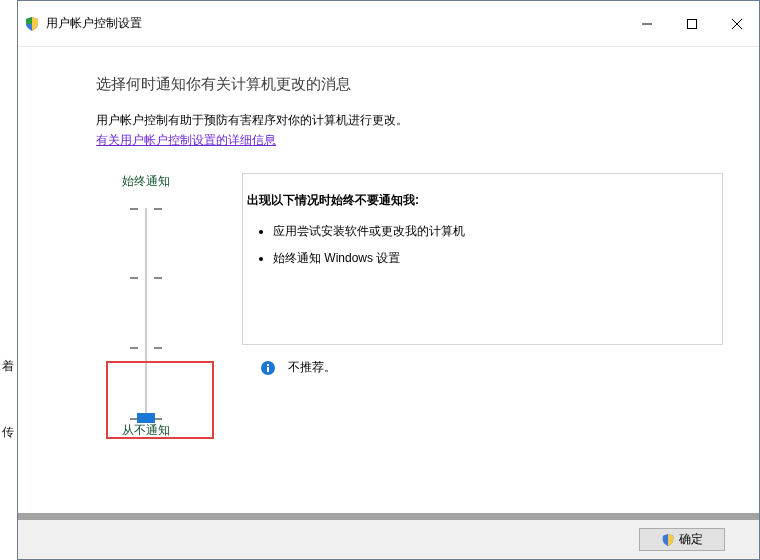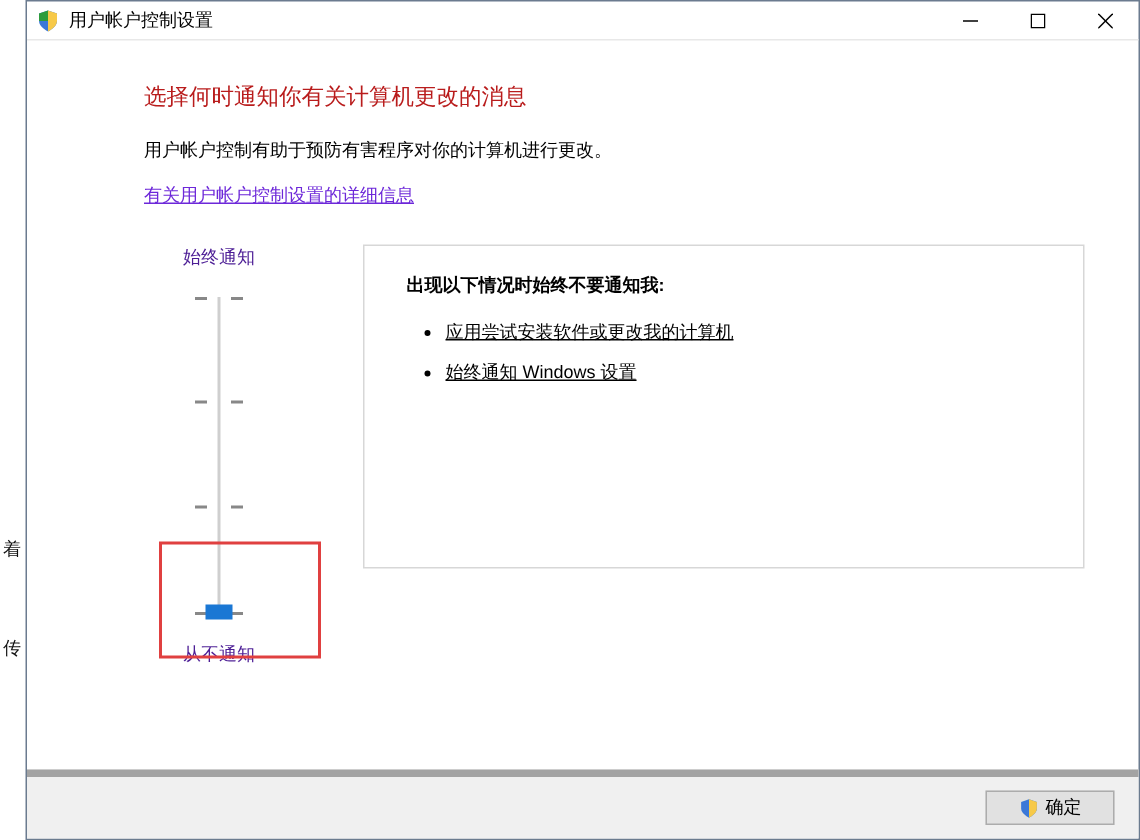--- a/index.html
+++ b/index.html
@@ -1,47 +1,47 @@
 <!DOCTYPE html>
 <html><head>
   <meta charset="utf-8">
   <style>
     * { box-sizing: border-box; margin: 0; padding: 0; }
     body { width: 760px; height: 560px; font-family: "Microsoft YaHei", "Segoe UI", sans-serif; font-size: 12px; background: #fff; position: relative; overflow: hidden; }
     .window { position: absolute; left: 17px; top: 0; width: 743px; height: 560px; border: 1px solid #6b7b8f; background: #fff; }
-    .titlebar { height: 26px; display: flex; align-items: center; padding-left: 6px; border-bottom: 1px solid #e8e8e8; }
+    .titlebar { height: 46px; display: flex; align-items: center; padding-left: 6px; border-bottom: 1px solid #e8e8e8; }
     .titlebar .shield { width: 16px; height: 16px; margin-right: 6px; }
     .titlebar .title { font-size: 12px; color: #000; }
     .win-controls { margin-left: auto; display: flex; height: 100%; }
     .win-btn { width: 45px; display: flex; align-items: center; justify-content: center; color: #333; font-size: 13px; }
     .win-btn svg { width: 10px; height: 10px; }
     .content { padding: 28px 36px 0 78px; }
-    .heading { color: #b91c1c; font-size: 15px; font-weight: normal; margin-bottom: 18px; }
-    .desc-line { color: #000; font-size: 12px; margin-bottom: 13px; }
+    .heading { color: #404040; font-size: 15px; font-weight: normal; margin-bottom: 18px; }
+    .desc-line { color: #000; font-size: 12px; margin-bottom: 3px; }
     .link { color: #6d28d9; text-decoration: underline; font-size: 12px; cursor: pointer; display: inline-block; }
     .body-row { display: flex; margin-top: 24px; }
     .slider-col { width: 100px; text-align: center; }
-    .slider-top-label, .slider-bot-label { font-size: 12px; color: #4c1d95; }
+    .slider-top-label, .slider-bot-label { font-size: 12px; color: #14532d; }
     .slider-top-label { margin-bottom: 18px; }
-    .slider-bot-label { margin-top: 20px; }
+    .slider-bot-label { margin-top: 4px; }
     .slider-track-wrap { position: relative; height: 210px; width: 100%; margin-top: 4px; }
     .slider-track-wrap .track { position: absolute; left: 50%; top: 0; width: 2px; height: 100%; background: #cfcfcf; transform: translateX(-50%); }
     .tick { position: absolute; left: 50%; width: 32px; display: flex; justify-content: space-between; transform: translateX(-50%); }
     .tick span { width: 8px; height: 2px; background: #888; }
     .thumb { position: absolute; left: 50%; width: 18px; height: 10px; background: #1a77d4; transform: translateX(-50%); cursor: pointer; }
     .red-box { position: absolute; border: 2px solid #e04040; pointer-events: none; }
     .panel-col { flex: 1; margin-left: 40px; padding-left: 6px; }
-    .panel-box { border: 1px solid #d7d7d7; padding: 18px 20px 26px 28px; height: 216px; }
+    .panel-box { border: 1px solid #d7d7d7; padding: 18px 20px 26px 4px; height: 172px; }
     .panel-title { font-weight: bold; font-size: 12px; margin-bottom: 14px; }
     .panel-list { list-style: disc; margin-left: 26px; }
-    .panel-list li { font-size: 12px; margin-bottom: 10px; text-decoration: underline; }
+    .panel-list li { font-size: 12px; margin-bottom: 10px; }
     .rec-row { display: flex; align-items: center; margin-top: 14px; padding-left: 18px; }
     .info-icon { width: 16px; height: 16px; margin-right: 12px; }
     .rec-text { font-size: 12px; color: #000; }
-    .button-bar { position: absolute; left: 0; right: 0; bottom: 0; height: 46px; background: #f0f0f0; border-top: 5px solid #a3a3a3; display: flex; align-items: center; justify-content: flex-end; padding-right: 16px; gap: 8px; }
+    .button-bar { position: absolute; left: 0; right: 0; bottom: 0; height: 46px; background: #f0f0f0; border-top: 7px solid #a3a3a3; display: flex; align-items: center; justify-content: flex-end; padding-right: 34px; gap: 8px; }
     .btn { width: 86px; height: 23px; font-size: 12px; border: 1px solid #acacac; background: #e1e1e1; display: flex; align-items: center; justify-content: center; cursor: pointer; }
     .btn .shield-sm { width: 14px; height: 14px; margin-right: 4px; }
     .edge-strip { position: absolute; left: 0; top: 0; width: 17px; height: 560px; background: #fff; }
     .edge-strip .t { position: absolute; left: 2px; font-size: 12px; color: #111; }
   </style>
 </head>
 <body>
 
 <div class="edge-strip">
   <span class="t" style="top:358px">着</span>
@@ -111,20 +111,30 @@
       </div>
 
       <div class="panel-col">
         <div class="panel-box">
           <div class="panel-title">出现以下情况时始终不要通知我:</div>
           <ul class="panel-list">
             <li>应用尝试安装软件或更改我的计算机</li>
             <li>始终通知 Windows 设置</li>
           </ul>
         </div>
+        <div class="rec-row">
+          <span class="info-icon">
+            <svg viewBox="0 0 16 16">
+                <circle cx="8" cy="8" r="7" fill="#1a77d4"></circle>
+                <rect x="7" y="7" width="2" height="5" fill="#fff"></rect>
+                <rect x="7" y="4" width="2" height="2" fill="#fff"></rect>
+              </svg>
+          </span>
+          <span class="rec-text">不推荐。</span>
+        </div>
       </div>
     </div>
   </div>
 
   <div class="red-box" style="left:88px; top:360px; width:108px; height:78px;"></div>
 
   <div class="button-bar">
     <div class="btn">
       <span class="shield-sm">
         <svg viewBox="0 0 16 16">

